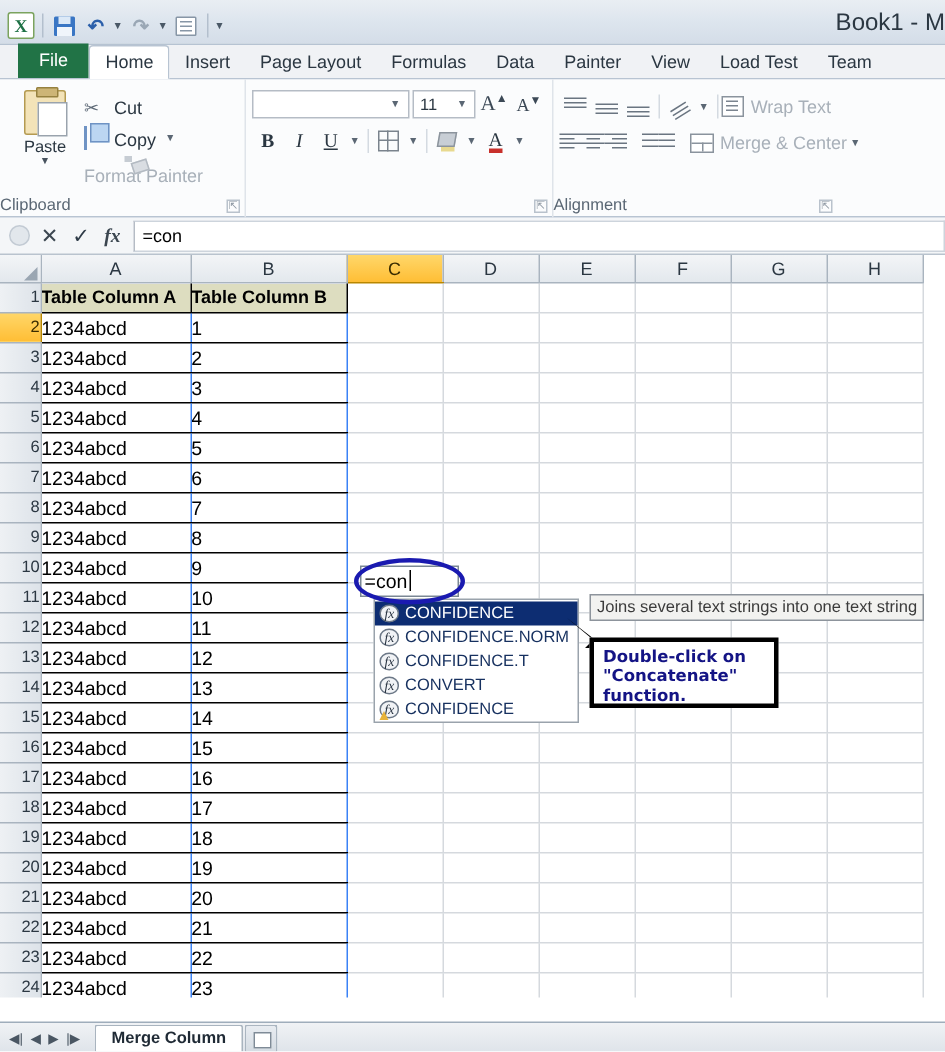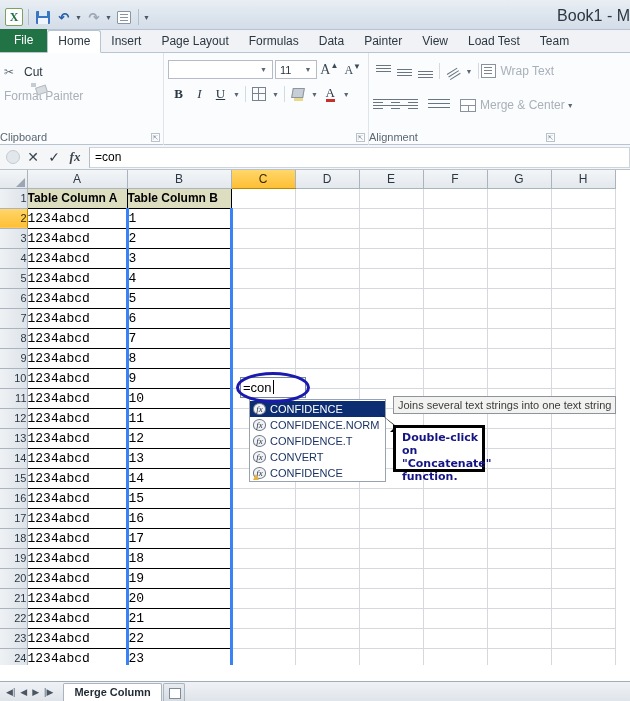--- a/index.html
+++ b/index.html
@@ -43,21 +43,21 @@
   }
   .title-text {
     position: absolute; right: 0px; top: 7px;
     font-size: 16px; color: #2b3742; white-space: nowrap;
   }
 
   
   .tabstrip {
     height: 23px; background: #f0f2f5;
     border-bottom: 1px solid #b8c4d2;
-    display: flex; align-items: flex-end; padding-left: 0px;
+    display: flex; align-items: flex-end; padding-left: 12px;
     position: relative;
   }
   .tab {
     height: 22px; line-height: 22px; padding: 0 10px;
     font-size: 12px; color: #2b3742; white-space: nowrap; cursor: default;
   }
   .tab.file {
     background: #217346; color: #ffffff; font-weight: normal;
     padding: 0 14px; height: 23px; line-height: 23px;
   }
@@ -158,21 +158,21 @@
     content:""; position:absolute; left:1px; top:9px; width:12px; height:1px; background:#6a7581;
     transform: rotate(-32deg); transform-origin: left center;
     box-shadow: 0 3px 0 #6a7581, 0 6px 0 #6a7581;
   }
   .wrap-ico { width: 15px; height: 14px; border: 1px solid #8a939d; background: #fff; position: relative; }
   .wrap-ico:before { content:""; position:absolute; left:2px; top:2px; width:8px; height:1px; background:#7b848f; box-shadow: 0 3px 0 #7b848f, 0 6px 0 #7b848f; }
   .merge-ico { width: 16px; height: 13px; border: 1px solid #8a939d; background: #fff; position: relative; }
   .merge-ico:before { content:""; position:absolute; left:0; top:5px; right:0; height:1px; background:#8a939d; }
   .merge-ico:after { content:""; position:absolute; left:7px; top:5px; bottom:0; width:1px; background:#8a939d; }
   .alabel { font-size: 12px; color: #a8b0b9; margin-left: 4px; white-space: nowrap; }
-  .arow2 { margin-top: 14px; }
+  .arow2 { margin-top: 4px; }
 
   
   .formulabar {
     height: 25px; background: #f4f6f8; border-bottom: 1px solid #b9c3ce;
     display: flex; align-items: center;
   }
   .namebox {
     width: 150px; height: 21px; margin-left: 2px;
     background: #ffffff; border: 1px solid #b5bcc5;
     display: flex; align-items: center; justify-content: space-between;
@@ -229,21 +229,21 @@
     height: 20px; border-right: 1px solid #d5d9de; border-bottom: 1px solid #d5d9de;
     font-size: 13px; color: #000; padding: 0 0 0 3px; vertical-align: middle;
     background: #ffffff; white-space: nowrap; overflow: hidden;
   }
   td.cell.thead {
     background: #ddddc0; font-weight: bold; font-size: 12px;
     border-right: 1px solid #000; border-bottom: 1px solid #000; border-top: 1px solid #000;
     color: #000;
   }
   td.cell.tbody {
-    border-right: 3px solid #3b82f6; border-bottom: 1px solid #000; font-family: Liberation Mono, monospace;
+    border-right: 1px solid #3b82f6; border-bottom: 1px solid #000;
   }
 
   
   .cell-editor {
     position: absolute; left: 240px; top: 207px; width: 66px; height: 21px;
     background: #ffffff; border: 1px solid #7a8794;
     font-size: 13px; color: #000; padding-left: 2px; line-height: 20px;
     z-index: 20;
   }
   .caret {
@@ -284,21 +284,21 @@
   
   .ac-tooltip {
     position: absolute; left: 393px; top: 226px; height: 18px;
     background: #f2f2f0; border: 1px solid #8d949c;
     font-size: 11px; color: #3b3b3b; line-height: 17px; padding: 0 4px;
     white-space: nowrap; z-index: 22;
   }
 
   
   .callout {
-    position: absolute; left: 393px; top: 255px; width: 92px; height: 47px;
+    position: absolute; left: 393px; top: 255px; width: 126px; height: 47px;
     background: #ffffff; border: 3px solid #000000; z-index: 30;
     padding: 3px 0 0 6px;
   }
   .callout-text {
     font-size: 11px; font-weight: bold; color: #141485; line-height: 13px;
     font-family: "DejaVu Sans", sans-serif;
     white-space: pre-line;
   }
   .callout-arrow { position: absolute; left: 376px; top: 240px; z-index: 29; }
 
@@ -365,24 +365,34 @@
     <div class="tab">Data</div>
     <div class="tab">Painter</div>
     <div class="tab">View</div>
     <div class="tab">Load Test</div>
     <div class="tab">Team</div>
   </div>
 
   <div class="ribbon">
 
     <div class="rgroup clipboard">
+      <div class="paste-col">
+        <div class="paste-ico"></div>
+        <div class="paste-lbl">Paste</div>
+        <div class="paste-caret">▼</div>
+      </div>
       <div class="clip-items">
         <div class="clip-item">
           <span class="mini-ico"><span class="sciss">✂</span></span>
           <span>Cut</span>
+        </div>
+        <div class="clip-item">
+          <span class="mini-ico"><span class="copy-ico"></span></span>
+          <span>Copy</span>
+          <span class="mini-caret">▼</span>
         </div>
         <div class="clip-item dim">
           <span class="mini-ico"><span class="brush-ico"></span></span>
           <span>Format Painter</span>
         </div>
       </div>
       <div class="glabel">Clipboard</div>
       <div class="gdialog">⇱</div>
     </div>
 

